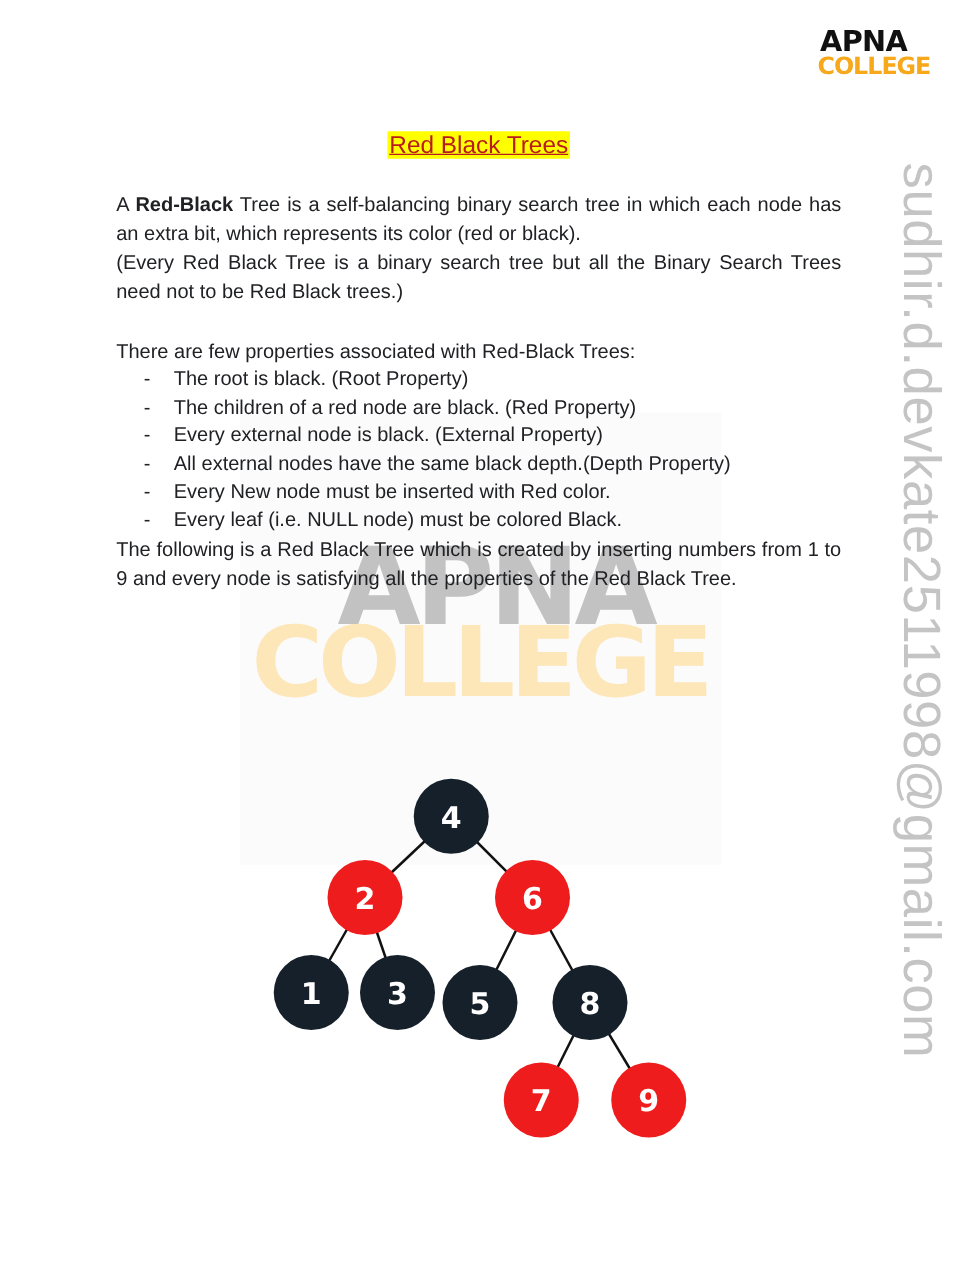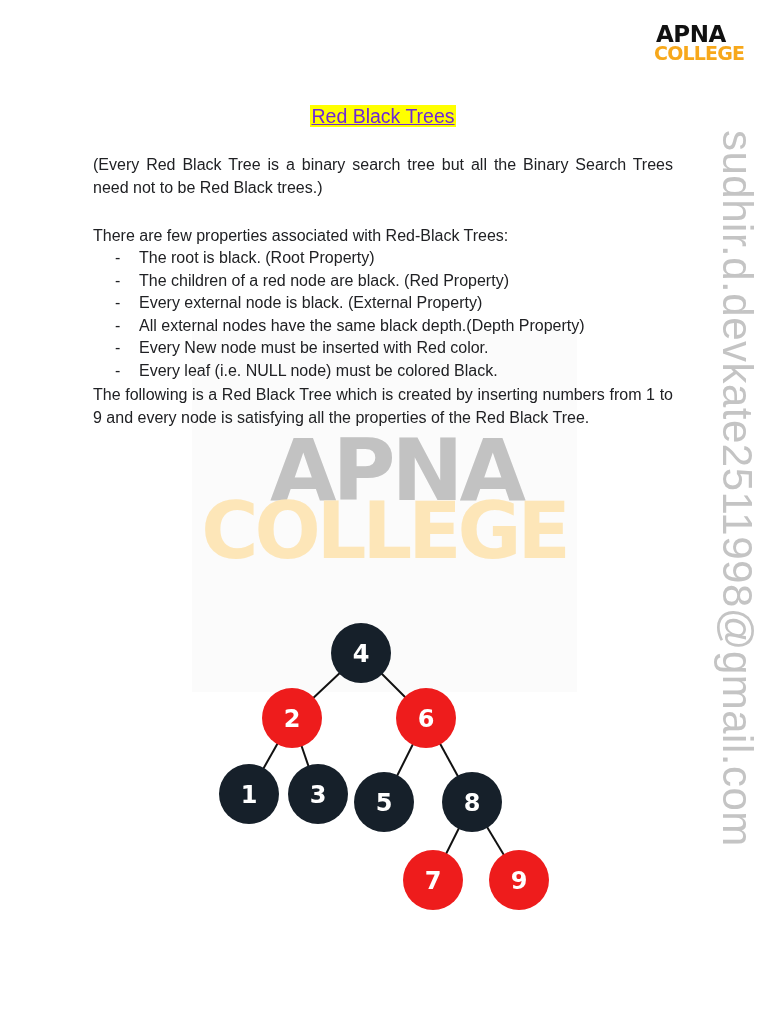--- a/index.html
+++ b/index.html
@@ -32,21 +32,21 @@
       writing-mode: vertical-rl;
       color: #c4c4c4; font-size: 42px; font-weight: 300;
       font-family: "Liberation Sans", sans-serif; letter-spacing: 0.5px;
       white-space: nowrap;
     }
 
     .content { position: absolute; left: 93px; top: 105px; width: 580px; font-size: 16px; line-height: 23px; }
     .title-wrap { text-align: center; margin-bottom: 24px; }
     .title {
       background: #ffff00; text-decoration: underline; font-size: 19.5px;
-      color: #6d28d9; padding: 0 1px;
+      color: #b91c1c; padding: 0 1px;
     }
     p { margin: 0; text-align: justify; }
     .intro p { margin: 0; }
     .props-intro { margin-top: 25px; }
     ul.props { list-style: none; margin: 0; padding: 0; }
     ul.props li { position: relative; padding-left: 46px; line-height: 22.6px; }
     ul.props li::before { content: "-"; position: absolute; left: 22px; }
     .example-h { margin-top: 52px; font-weight: bold; }
     .example-p { text-align: justify; text-align-last: left; }
 
@@ -66,20 +66,21 @@
   <span class="l2">COLLEGE</span>
 </div>
 
 <div class="side-email">sudhir.d.devkate2511998@gmail.com</div>
 
 <div class="content">
   <div class="title-wrap">
     <span class="title">Red Black Trees</span>
   </div>
   <div class="intro">
+    <p><span>A </span><b>Red-Black</b><span> Tree is a self-balancing binary search tree in which each node has an extra bit, which represents its color (red or black).</span></p>
     <p>(Every Red Black Tree is a binary search tree but all the Binary Search Trees need not to be Red Black trees.)</p>
   </div>
   <p class="props-intro">There are few properties associated with Red-Black Trees:</p>
   <ul class="props">
     <li>The root is black. (Root Property)</li>
     <li>The children of a red node are black. (Red Property)</li>
     <li>Every external node is black. (External Property)</li>
     <li>All external nodes have the same black depth.(Depth Property)</li>
     <li>Every New node must be inserted with Red color.</li>
     <li>Every leaf (i.e. NULL node) must be colored Black.</li>

